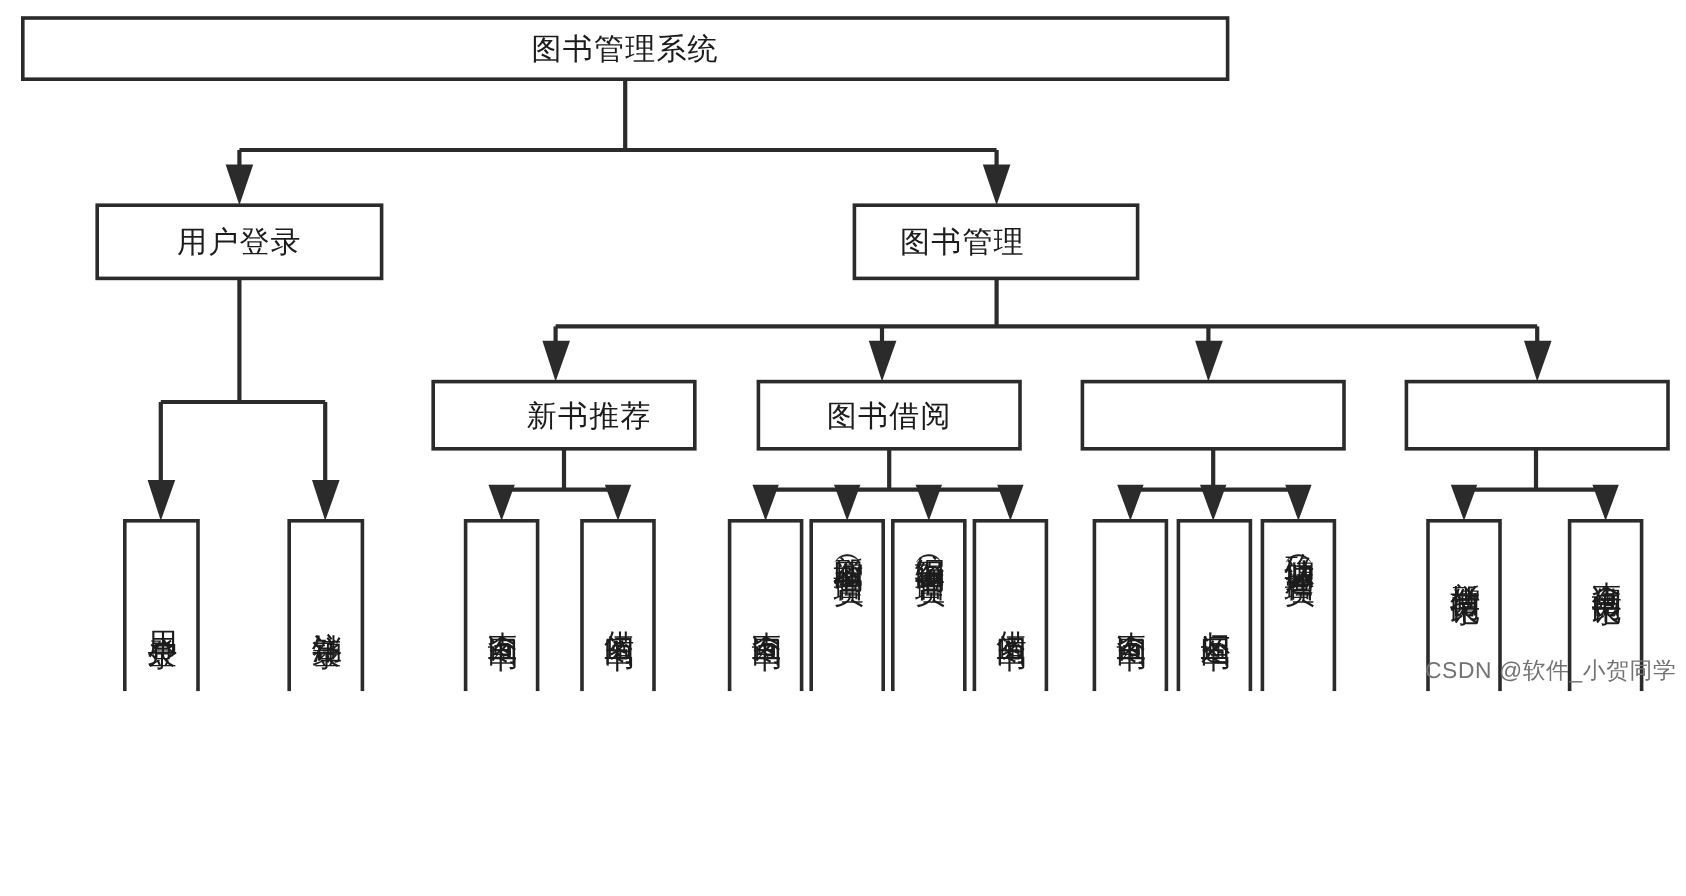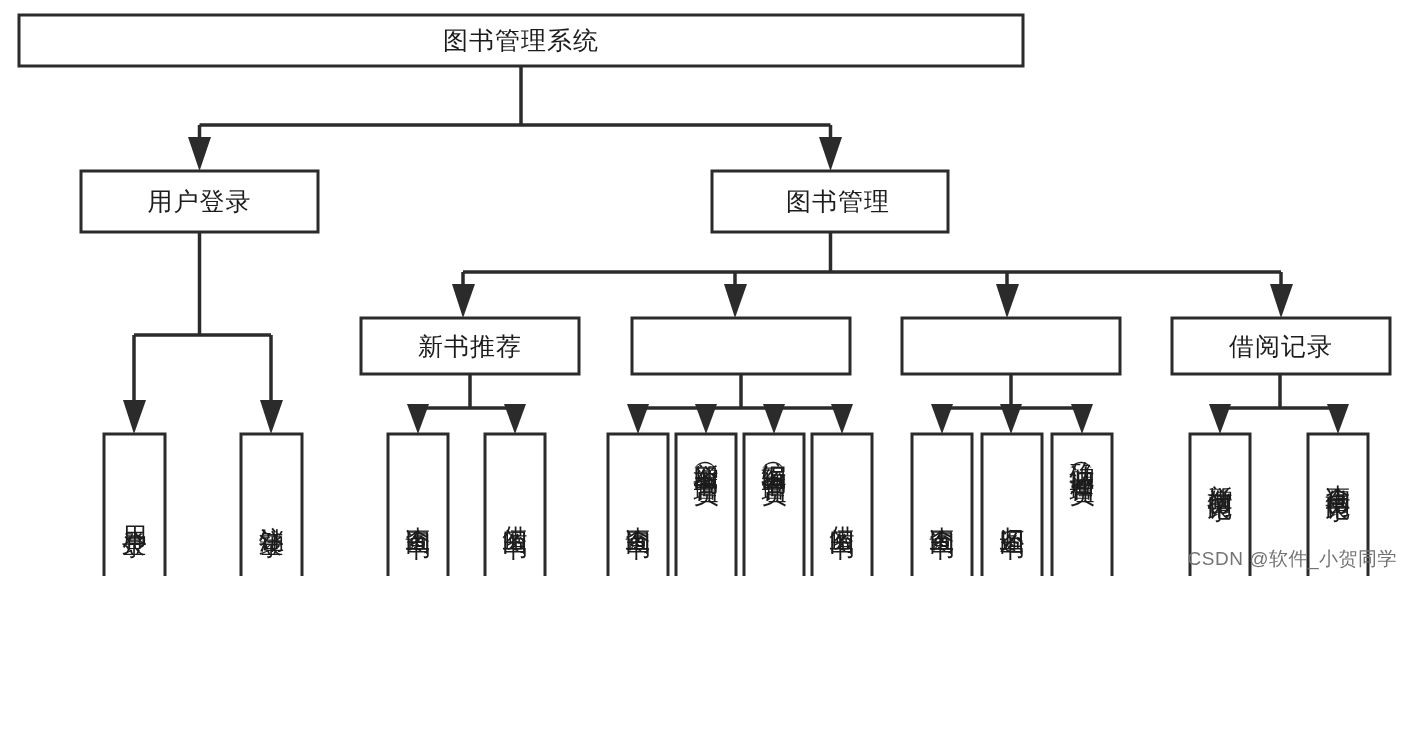--- a/index.html
+++ b/index.html
@@ -169,33 +169,33 @@
   </svg>
 
   <div class="hlabel-wrap" style="left:19px; top:15px; width:1004px; height:51px;">
     <span class="hlabel-text">图书管理系统</span>
   </div>
 
   <div class="hlabel-wrap" style="left:81px; top:171px; width:237px; height:61px;">
     <span class="hlabel-text">用户登录</span>
   </div>
 
-  <div class="hlabel-wrap" style="left:720px; top:171px; width:236px; height:61px;">
+  <div class="hlabel-wrap" style="left:684px; top:171px; width:236px; height:61px;">
     <span class="hlabel-text">图书管理</span>
   </div>
 
-  <div class="hlabel-wrap" style="left:361px; top:318px; width:218px; height:56px;">
+  <div class="hlabel-wrap" style="left:361px; top:318px; width:218px; height:56px;padding-left:21px;">
     <span class="hlabel-text">新书推荐</span>
   </div>
 
-
-
-  <div class="hlabel-wrap" style="left:1172px; top:318px; width:218px; height:56px;">
-    <span class="hlabel-text">借阅记录</span>
-  </div>
+  <div class="hlabel-wrap" style="left:632px; top:318px; width:218px; height:56px;">
+    <span class="hlabel-text">图书借阅</span>
+  </div>
+
+
 
   <div class="vlabel-wrap" style="left:104px; top:434px; width:61px; height:300px; padding-top:72px;">
     <span class="vlabel-text">用户登录</span>
   </div>
   <div class="vlabel-wrap" style="left:241px; top:434px; width:61px; height:300px; padding-top:72px;">
     <span class="vlabel-text">注销登录</span>
   </div>
 
   <div class="vlabel-wrap" style="left:388px; top:434px; width:60px; height:300px; padding-top:72px;">
     <span class="vlabel-text">查询图书</span>

